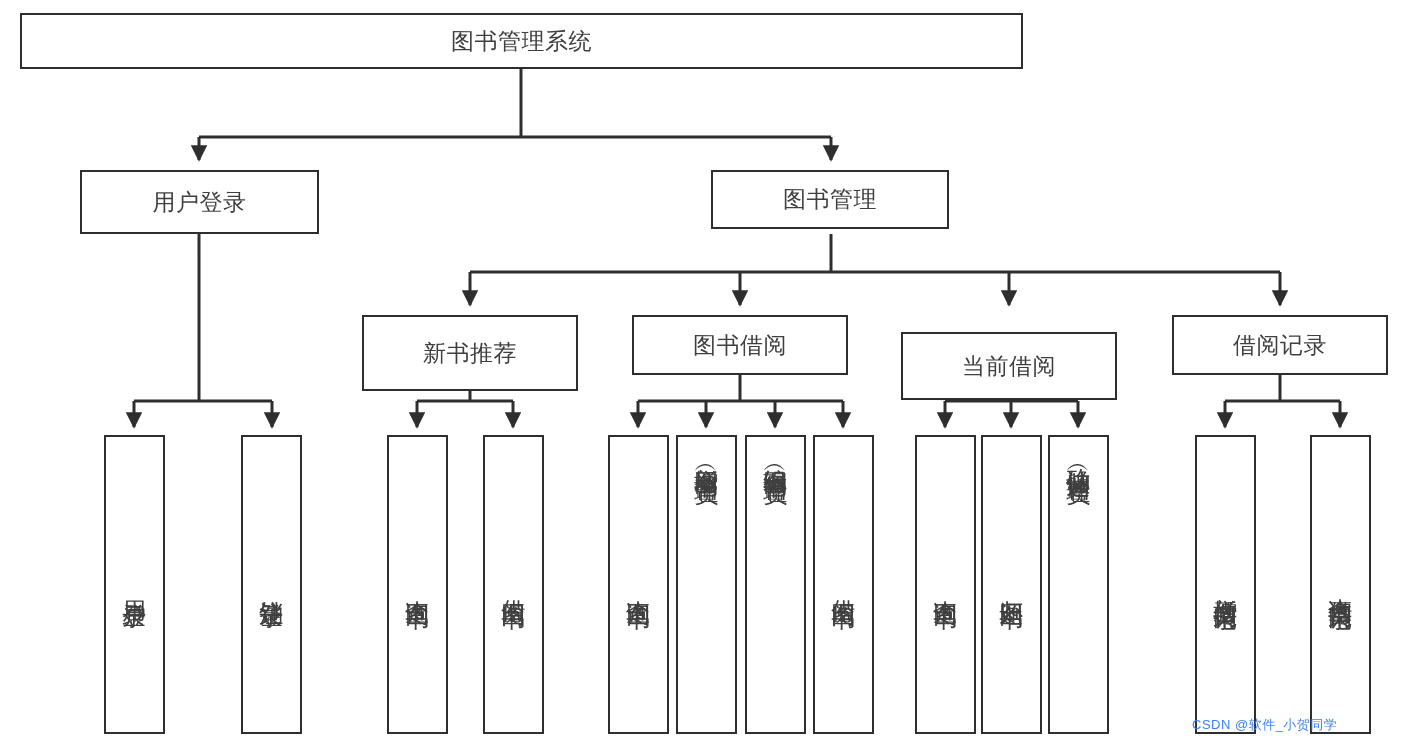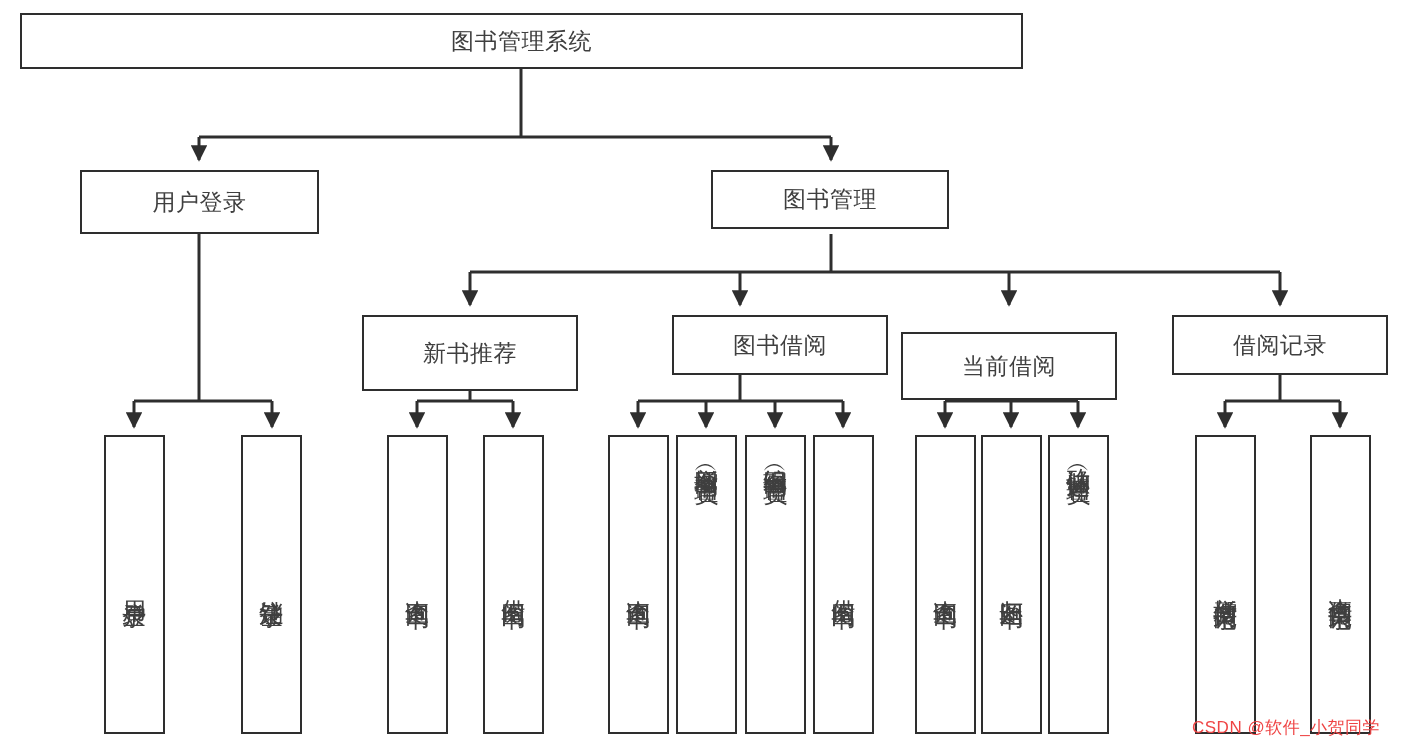--- a/index.html
+++ b/index.html
@@ -56,22 +56,22 @@
     font-size: 24px;
     letter-spacing: 2px;
     white-space: nowrap;
   }
   .node.vertical.centered {
     align-items: center;
     padding-top: 0;
   }
   .watermark {
     position: absolute;
-    font-size: 17px;
-    color: #ef4444;
+    font-size: 13px;
+    color: #3b82f6;
     white-space: nowrap;
     letter-spacing: 0.5px;
   }
 </style>
 </head>
 <body>
 
 <div id="diagram-root">
 
   <svg class="connectors" viewBox="0 0 1405 747">
@@ -131,21 +131,21 @@
   <div class="node horizontal" style="left:80px; top:170px; width:239px; height:64px;">
     <span class="label">用户登录</span>
   </div>
   <div class="node horizontal" style="left:711px; top:170px; width:238px; height:59px;">
     <span class="label">图书管理</span>
   </div>
 
   <div class="node horizontal" style="left:362px; top:315px; width:216px; height:76px;">
     <span class="label">新书推荐</span>
   </div>
-  <div class="node horizontal" style="left:632px; top:315px; width:216px; height:60px;margin-left:40px;">
+  <div class="node horizontal" style="left:632px; top:315px; width:216px; height:60px;">
     <span class="label">图书借阅</span>
   </div>
   <div class="node horizontal" style="left:901px; top:332px; width:216px; height:68px;">
     <span class="label">当前借阅</span>
   </div>
   <div class="node horizontal" style="left:1172px; top:315px; width:216px; height:60px;justify-content:center;">
     <span class="label">借阅记录</span>
   </div>
 
   <div class="node vertical centered" style="left:104px; top:435px; width:61px; height:299px;">

